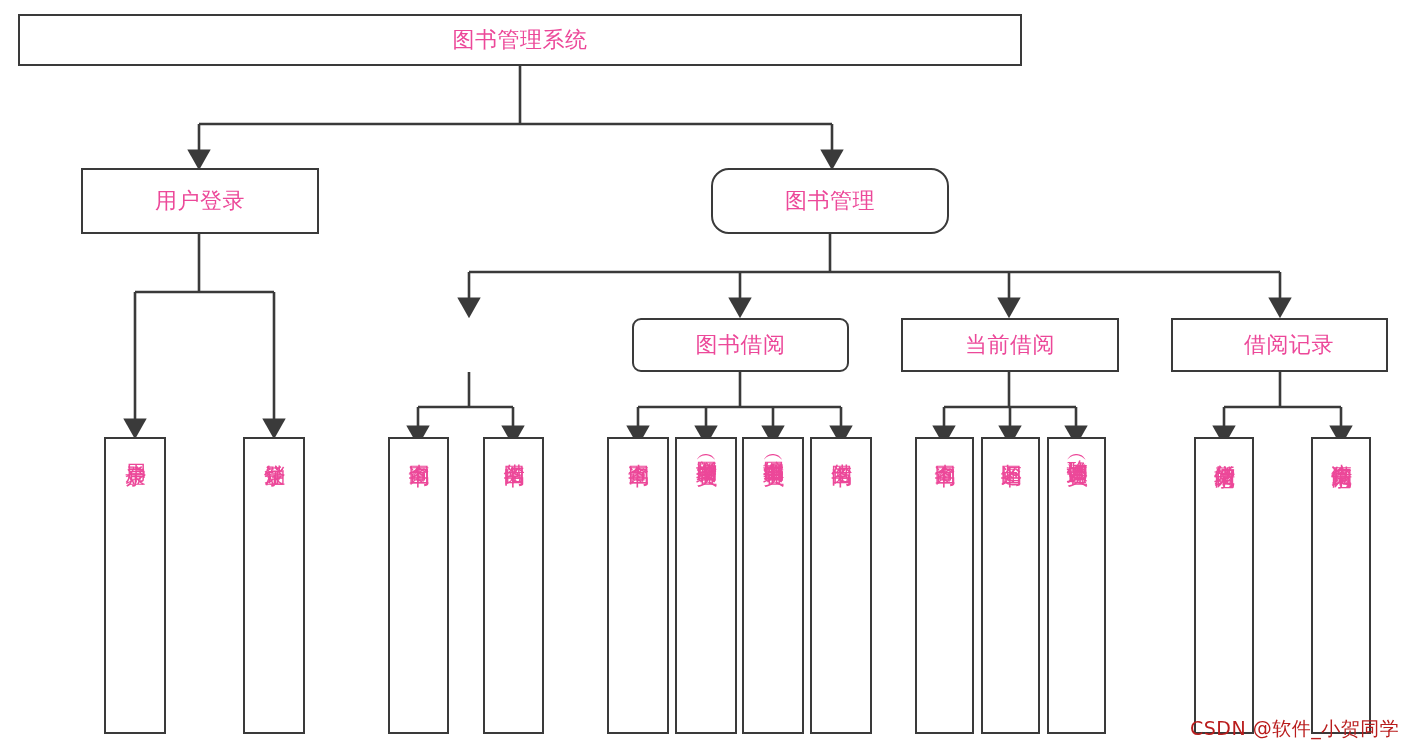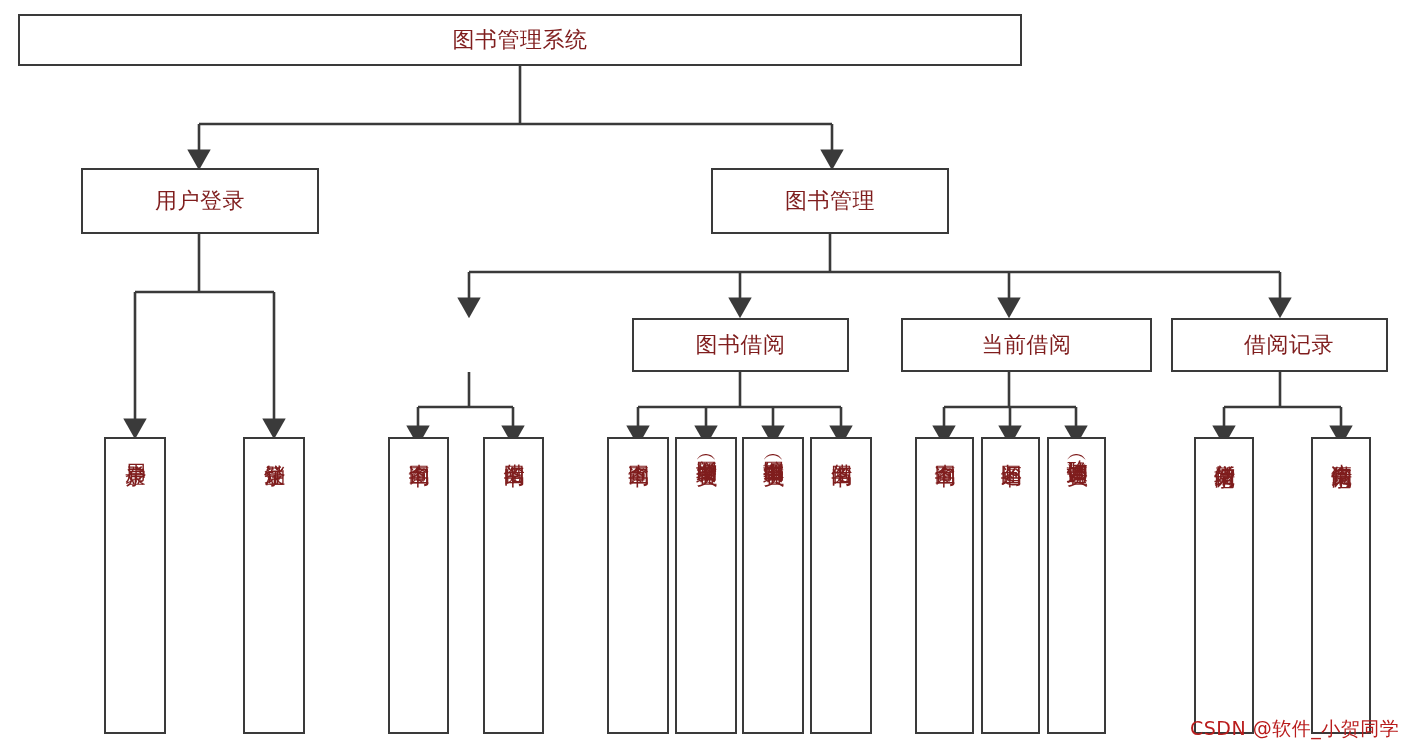--- a/index.html
+++ b/index.html
@@ -25,21 +25,21 @@
     height: 747px;
   }
   .node {
     position: absolute;
     box-sizing: border-box;
     border: 2px solid #3a3a3a;
     background: #ffffff;
     display: flex;
     align-items: center;
     justify-content: center;
-    color: #7f1d1d;
+    color: #ec4899;
   }
   .node .label {
     display: block;
     text-align: center;
     line-height: 1.18;
   }
   
   .node.horiz .label {
     font-size: 22px;
     letter-spacing: 0.5px;
@@ -128,28 +128,28 @@
     </g>
   </svg>
 
   <div class="node horiz root" style="left:18px; top:14px; width:1004px; height:52px;">
     <span class="label">图书管理系统</span>
   </div>
 
   <div class="node horiz" style="left:81px; top:168px; width:238px; height:66px;">
     <span class="label">用户登录</span>
   </div>
-  <div class="node horiz" style="left:711px; top:168px; width:238px; height:66px;">
+  <div class="node horiz" style="left:711px; top:168px; width:238px; height:66px;border-radius:18px;">
     <span class="label">图书管理</span>
   </div>
 
-  <div class="node horiz" style="left:632px; top:318px; width:217px; height:54px;">
+  <div class="node horiz" style="left:632px; top:318px; width:217px; height:54px;border-radius:9px;">
     <span class="label">图书借阅</span>
   </div>
-  <div class="node horiz" style="left:901px; top:318px; width:251px; height:54px;">
+  <div class="node horiz" style="left:901px; top:318px; width:218px; height:54px;">
     <span class="label">当前借阅</span>
   </div>
   <div class="node horiz" style="left:1171px; top:318px; width:217px; height:54px;padding-left:19px;">
     <span class="label">借阅记录</span>
   </div>
 
   <div class="node vert" style="left:104px; top:437px; width:62px; height:297px;">
     <span class="label">用户登录</span>
   </div>
   <div class="node vert" style="left:243px; top:437px; width:62px; height:297px;">

